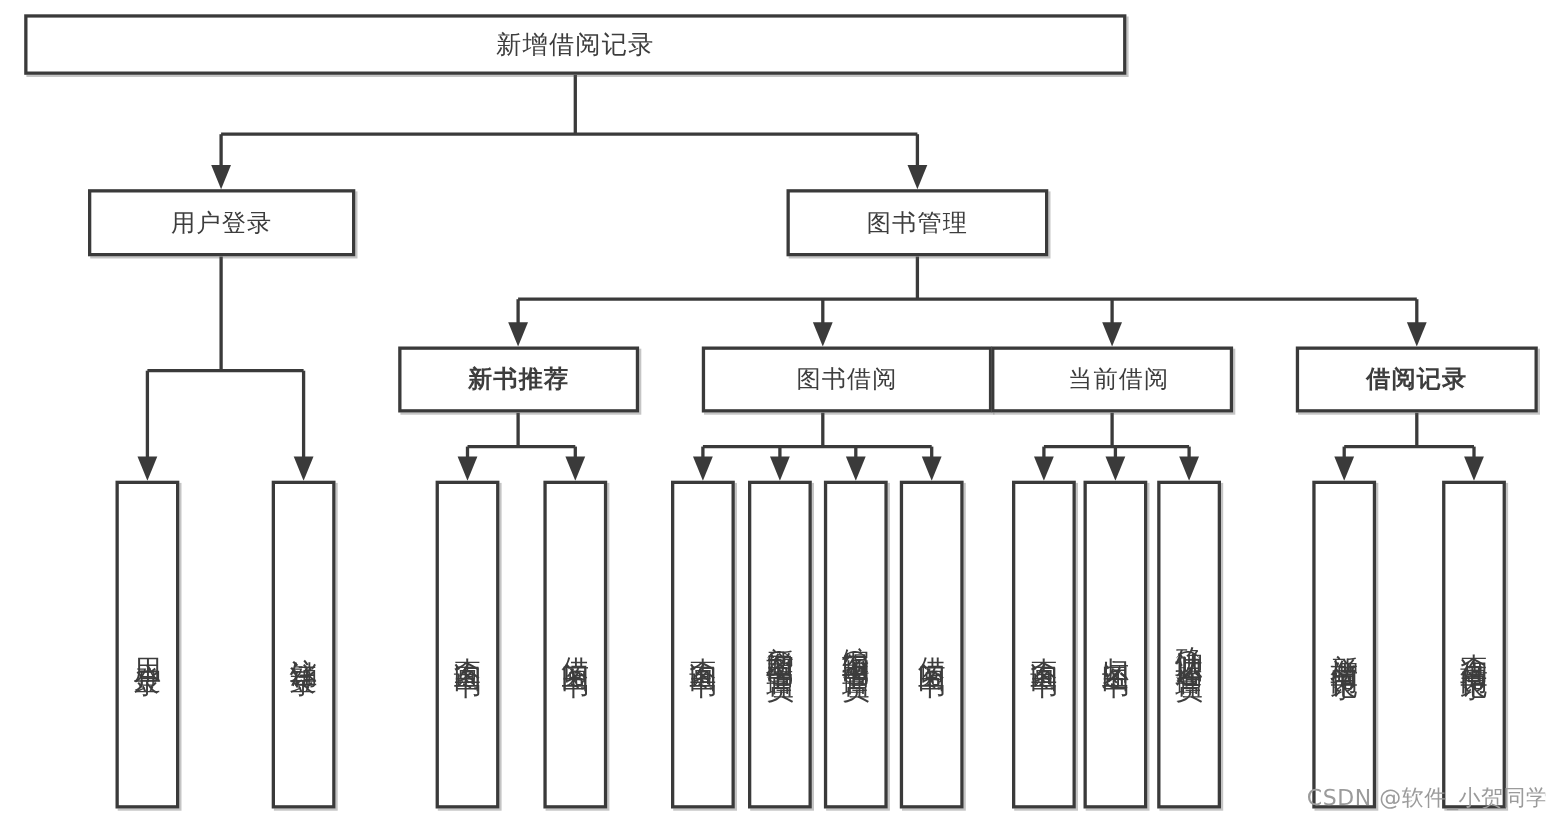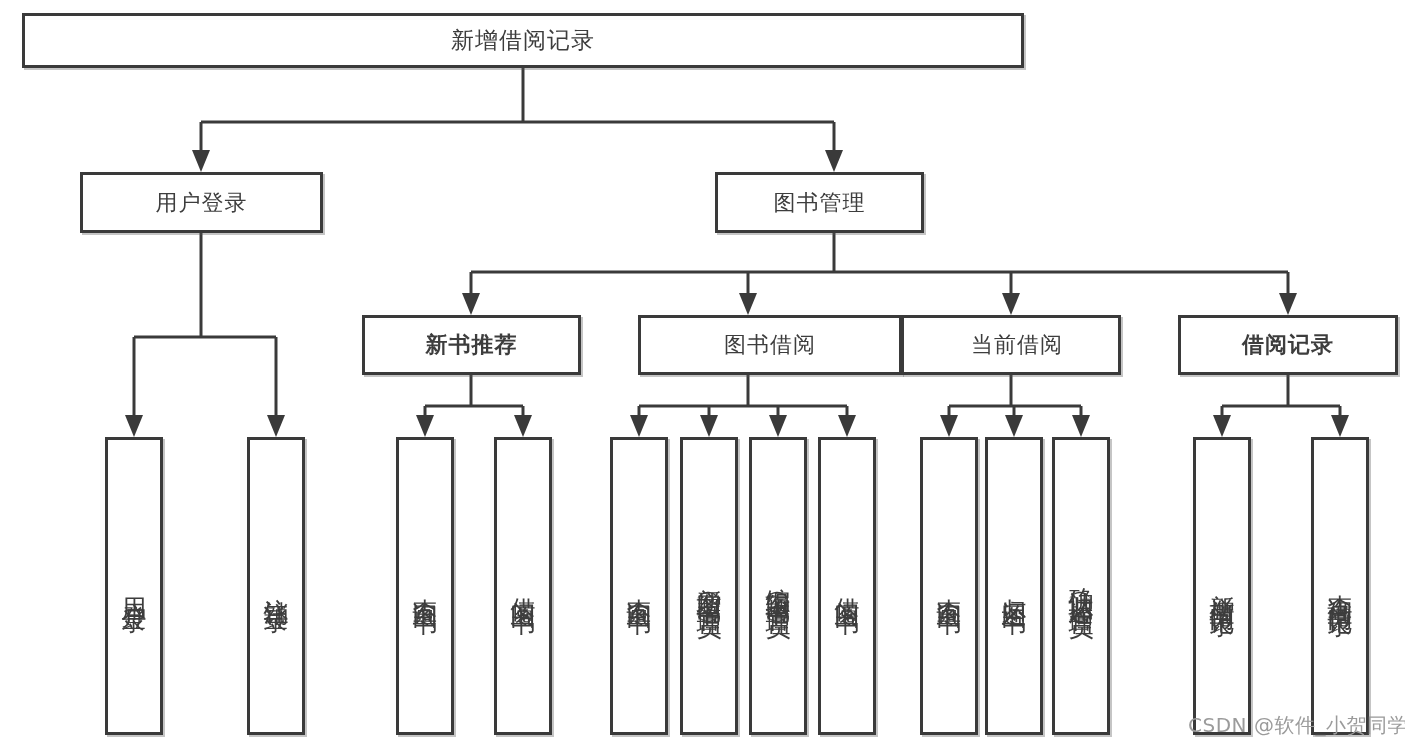--- a/index.html
+++ b/index.html
@@ -134,21 +134,21 @@
     </g>
   </svg>
 
   <div class="box h root" style="left:22px; top:13px; width:1002px; height:55px;">
     <span>新增借阅记录</span>
   </div>
 
   <div class="box h" style="left:80px; top:172px; width:243px; height:61px;">
     <span>用户登录</span>
   </div>
-  <div class="box h" style="left:715px; top:172px; width:209px; height:61px;">
+  <div class="box h" style="left:715px; top:172px; width:238px; height:61px;">
     <span>图书管理</span>
   </div>
 
   <div class="box h" style="left:362px; top:315px; width:219px; height:60px;font-weight:bold;">
     <span>新书推荐</span>
   </div>
   <div class="box h" style="left:638px; top:315px; width:264px; height:60px;">
     <span>图书借阅</span>
   </div>
   <div class="box h" style="left:901px; top:315px; width:220px; height:60px;padding-left:12px;">

